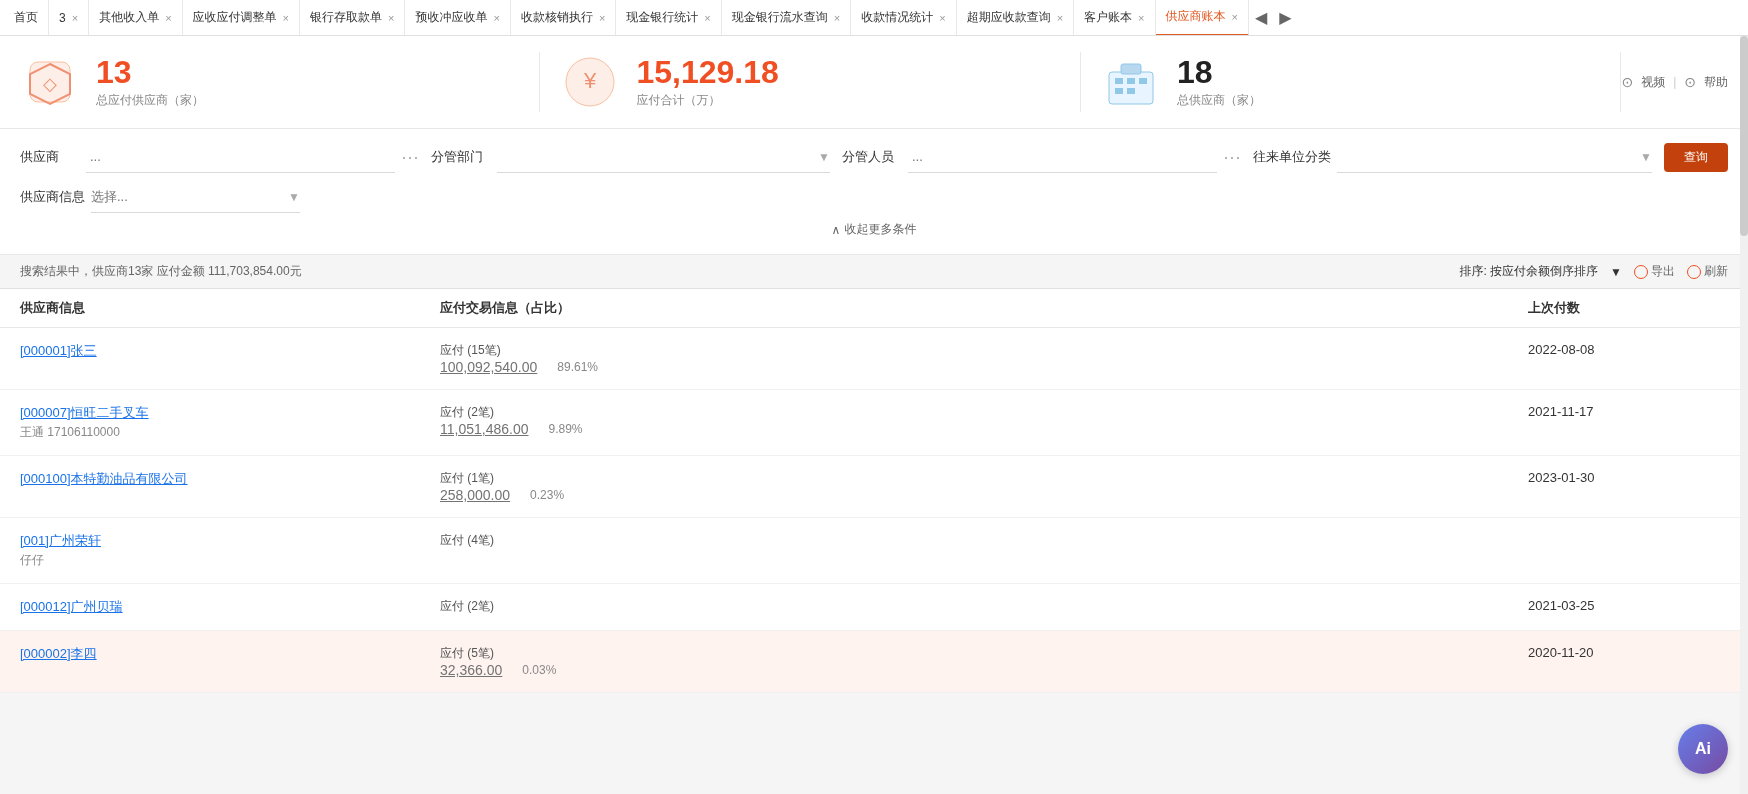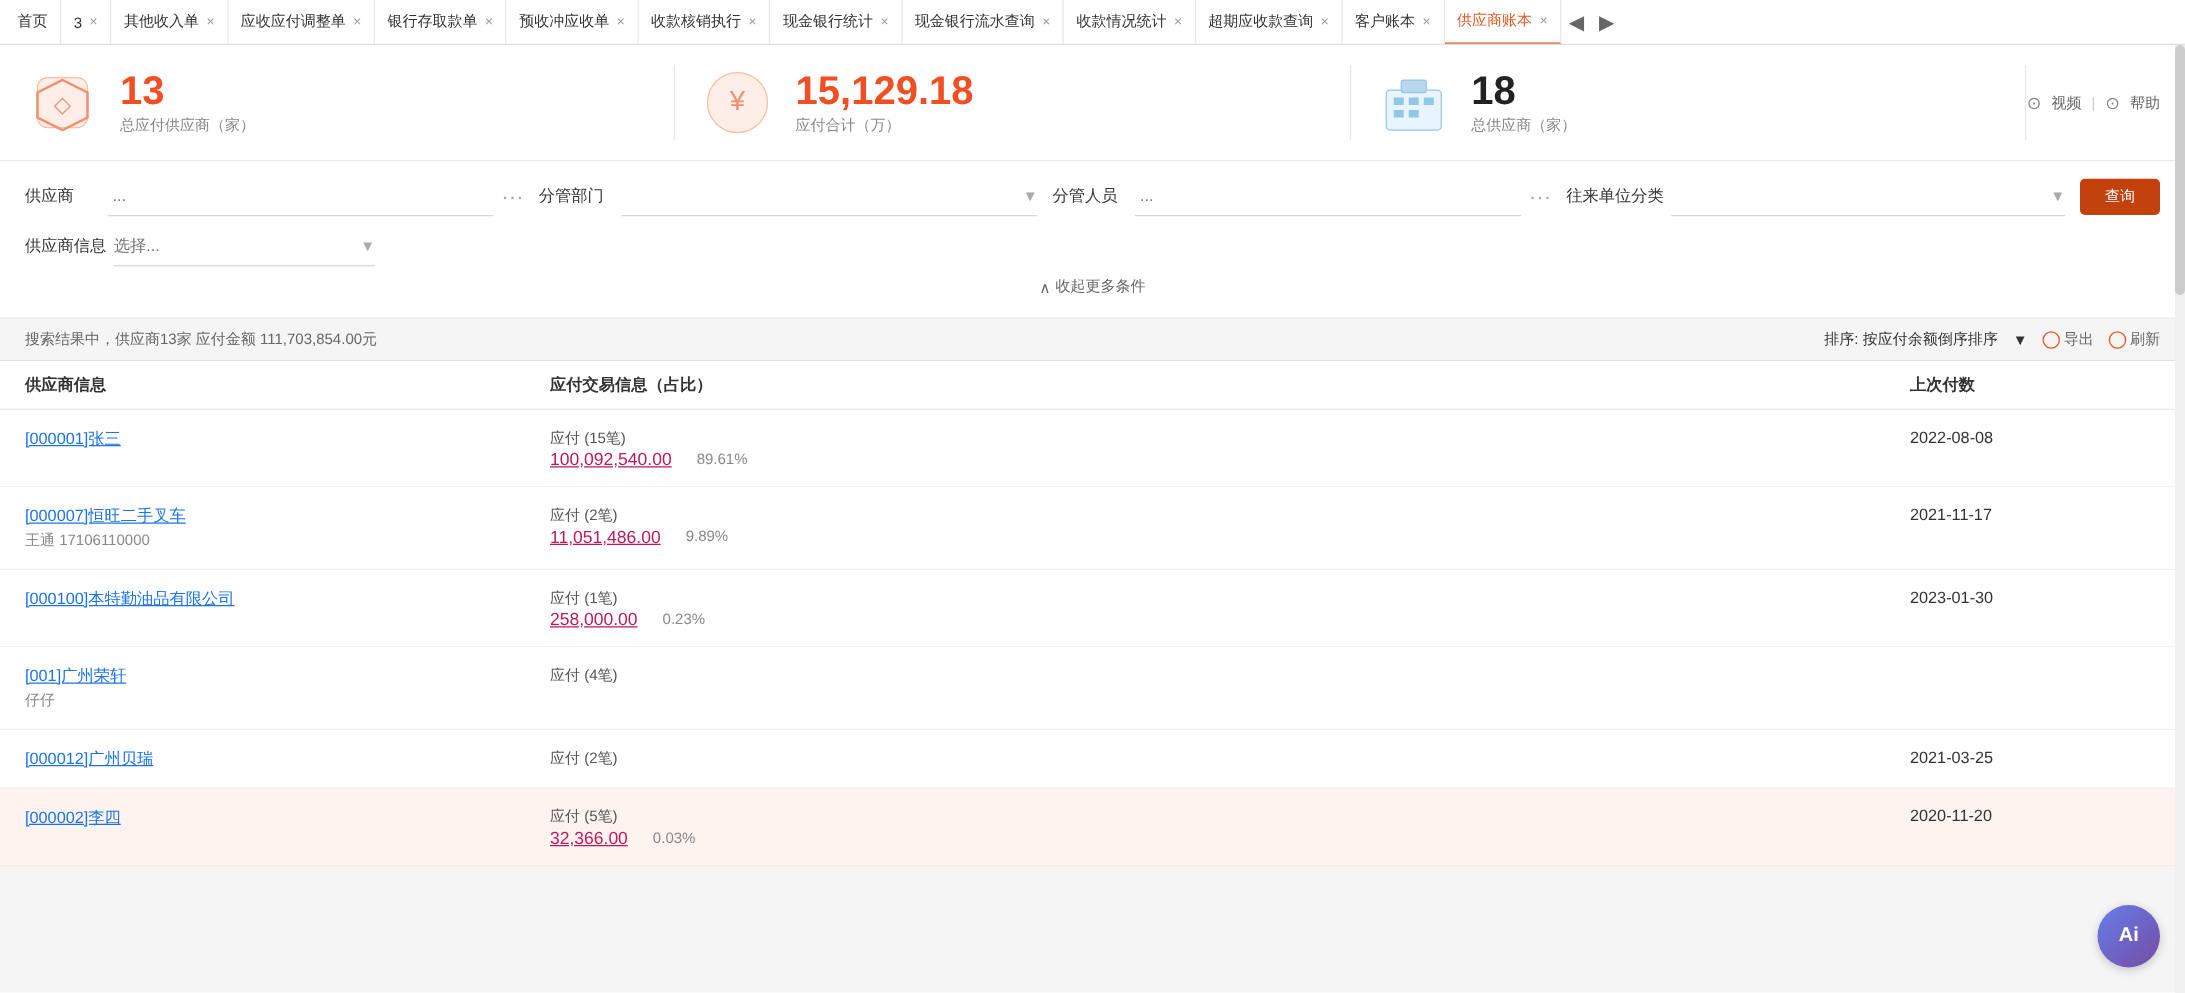--- a/index.html
+++ b/index.html
@@ -237,21 +237,21 @@
 
     .trans-info {
       display: flex;
       flex-direction: column;
     }
     .trans-label {
       font-size: 12px;
       color: #555;
     }
     .trans-amount {
-      color: #be185d;
+      color: #737373;
       font-size: 14px;
       text-decoration: underline;
       cursor: pointer;
     }
     .trans-row {
       display: flex;
       align-items: center;
       gap: 20px;
     }
     .trans-pct {

